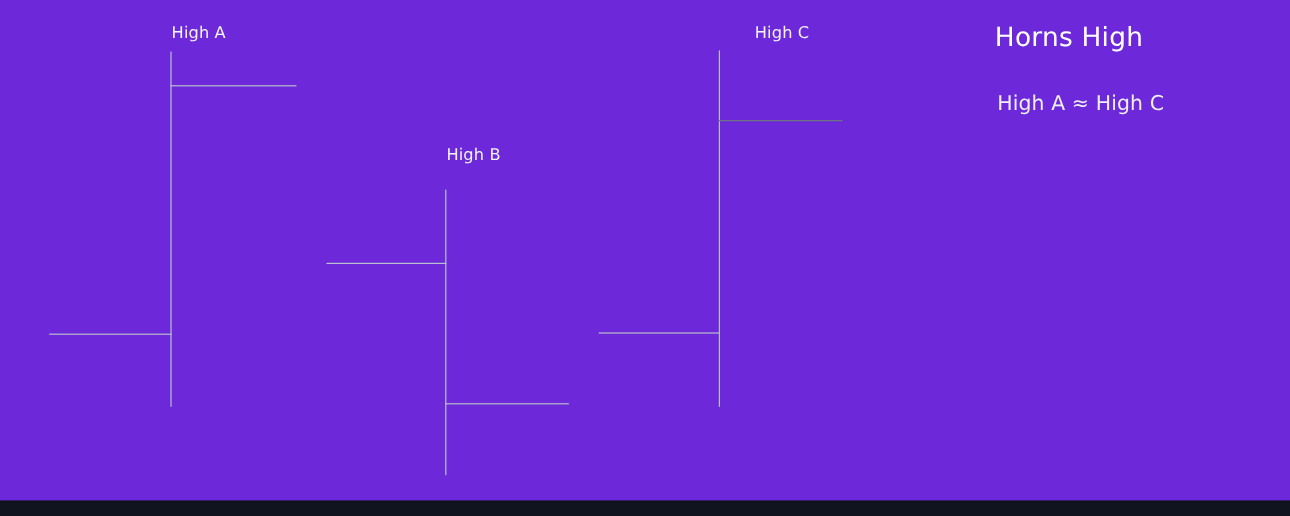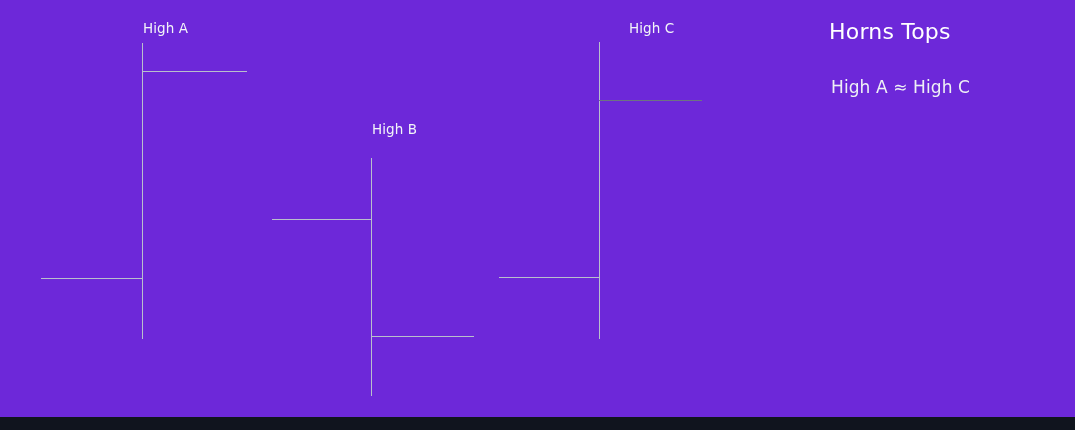--- a/index.html
+++ b/index.html
@@ -105,18 +105,18 @@
   </div>
 
   <div class="ohlc-bar">
     <div class="bar-label" style="left: 600px; top: 21px; color: rgb(242, 244, 248); margin-left: 29px;">High C</div>
     <div class="ohlc-stem" style="left: 599px; top: 42px; height: 297px; background: rgb(185, 191, 204);"></div>
     <div class="ohlc-tick" style="left: 499px; top: 277px; width: 101px; background: rgb(185, 191, 204);"></div>
     <div class="ohlc-tick dim" style="left: 599px; top: 100px; width: 103px; background: rgb(109, 115, 130);"></div>
   </div>
 
   <div id="annotation-panel">
-    <div id="panel-title">Horns Tops</div>
+    <div id="panel-title">Horns High</div>
     <div id="note-0" class="panel-note">High A ≈ High C</div>
   </div>
 
   <div id="bottom-strip"></div>
 </div>
 
 </body></html>

